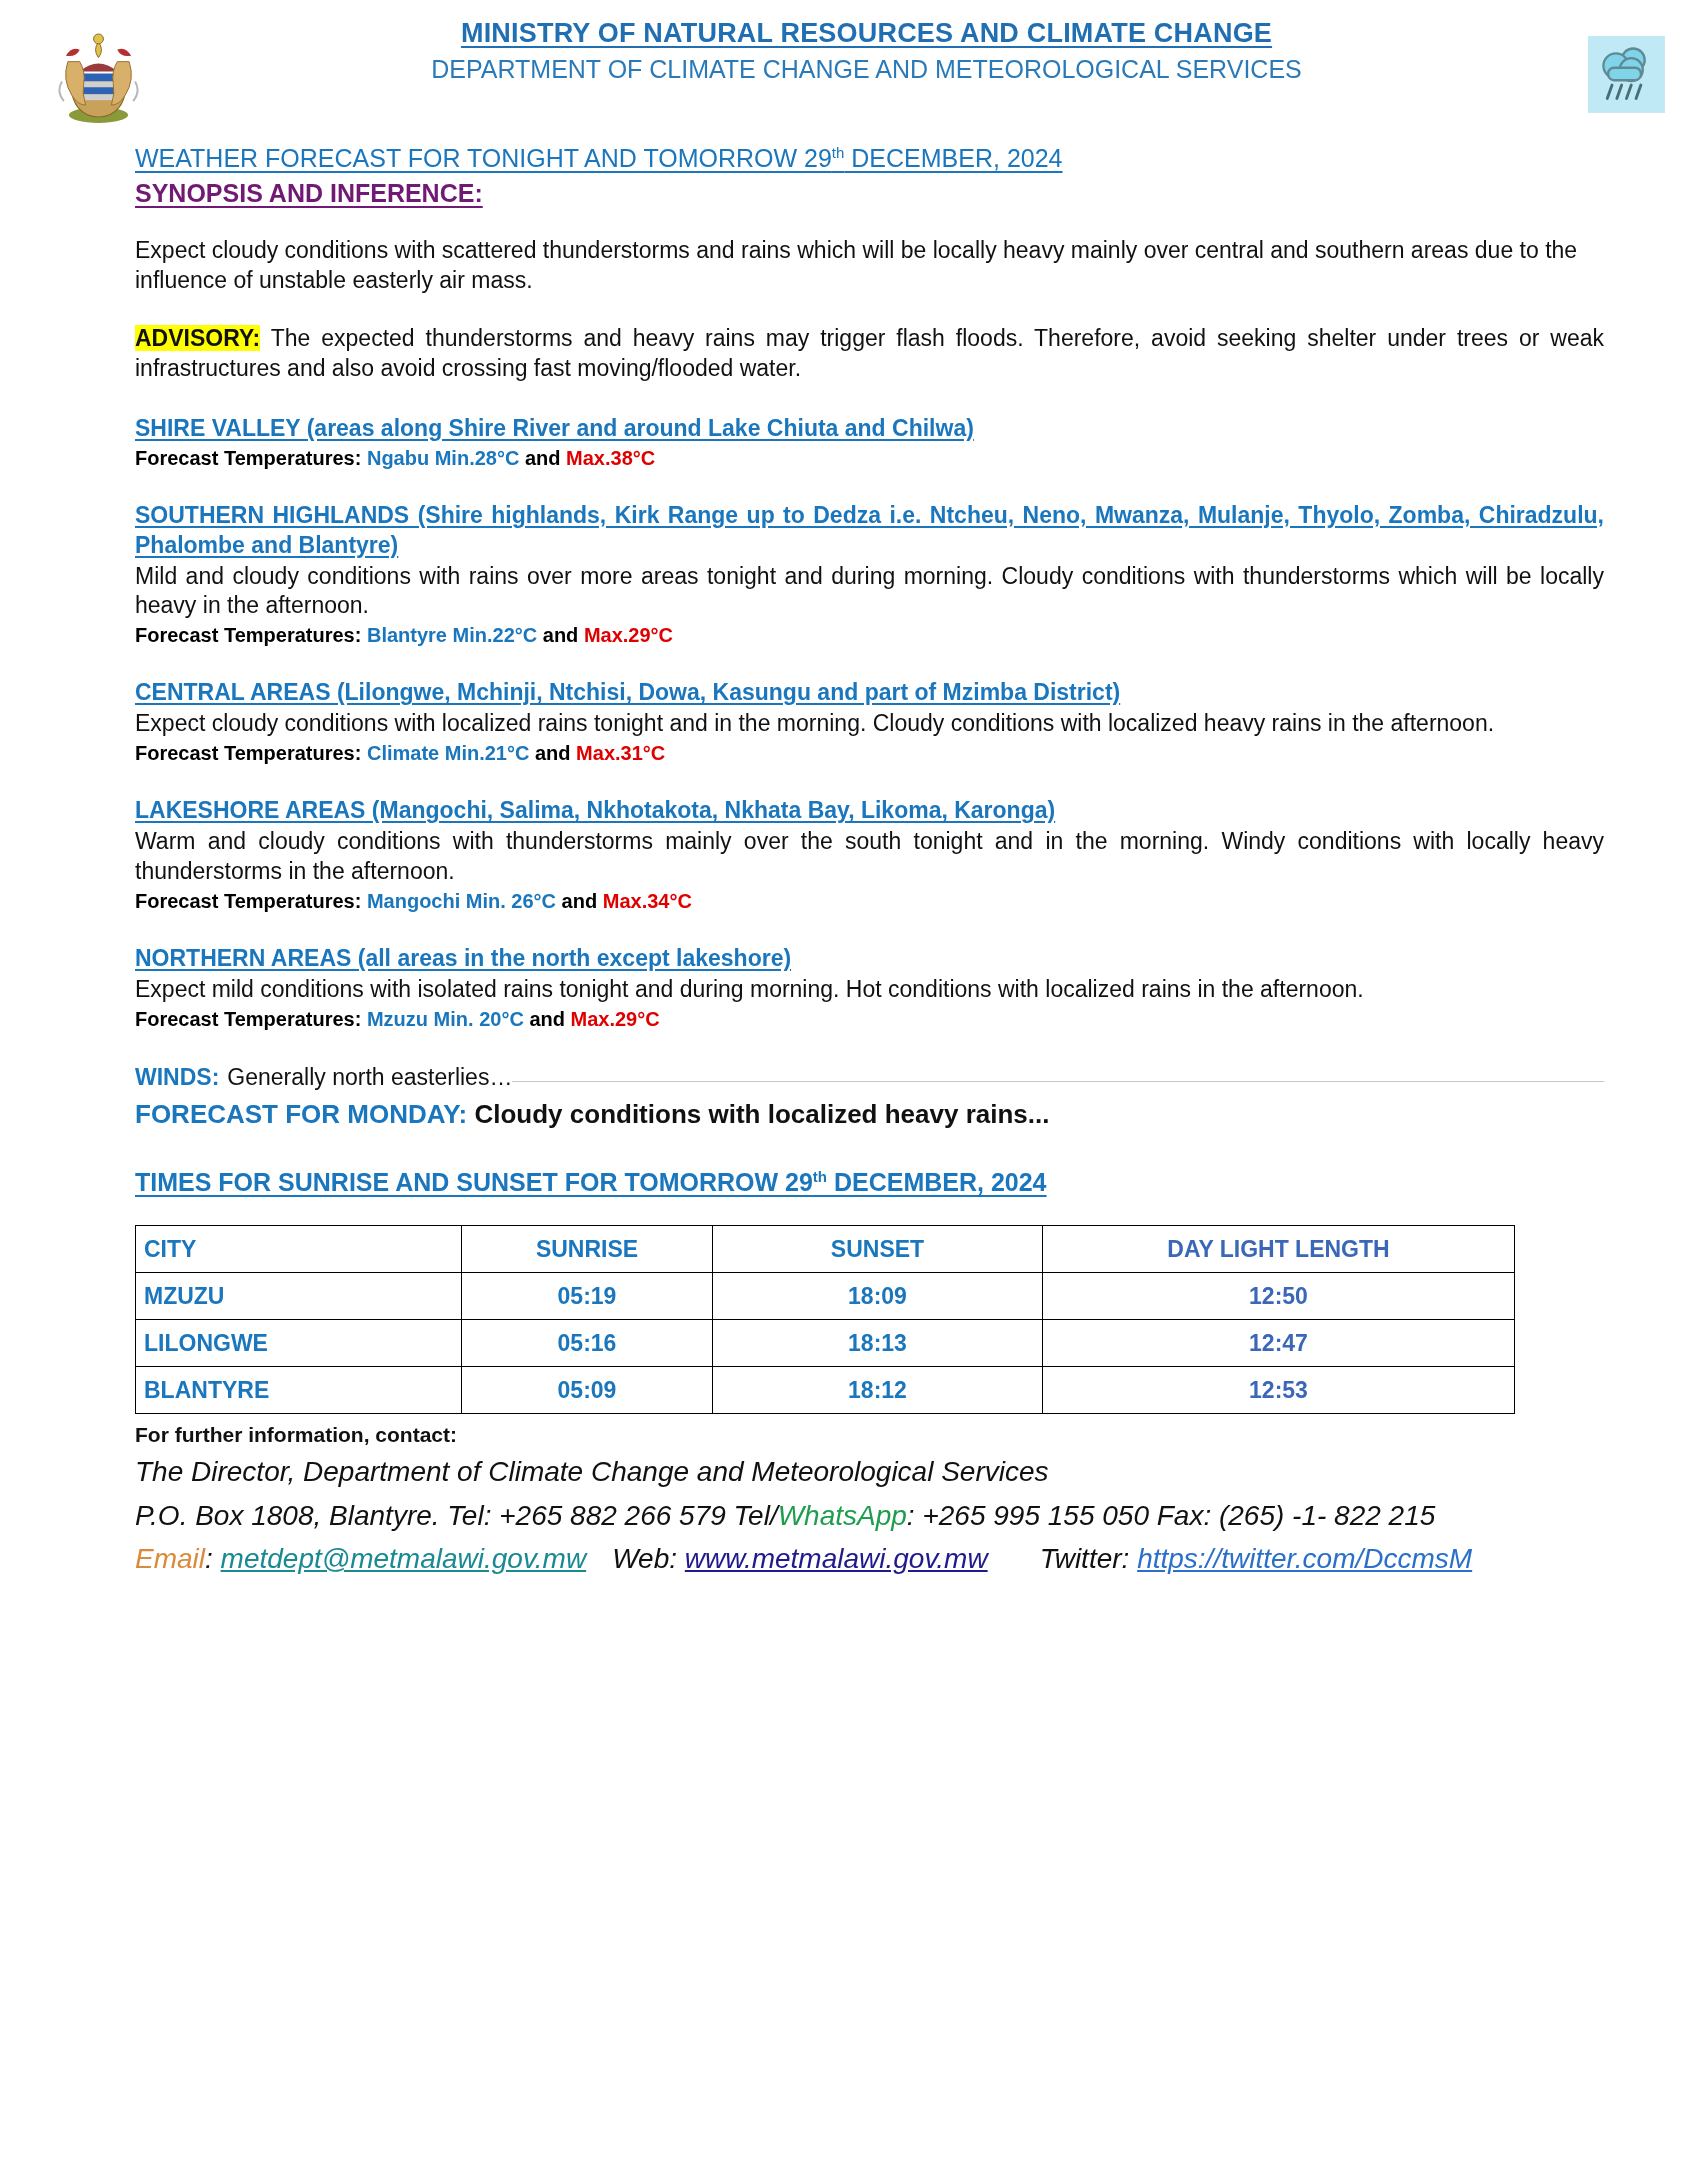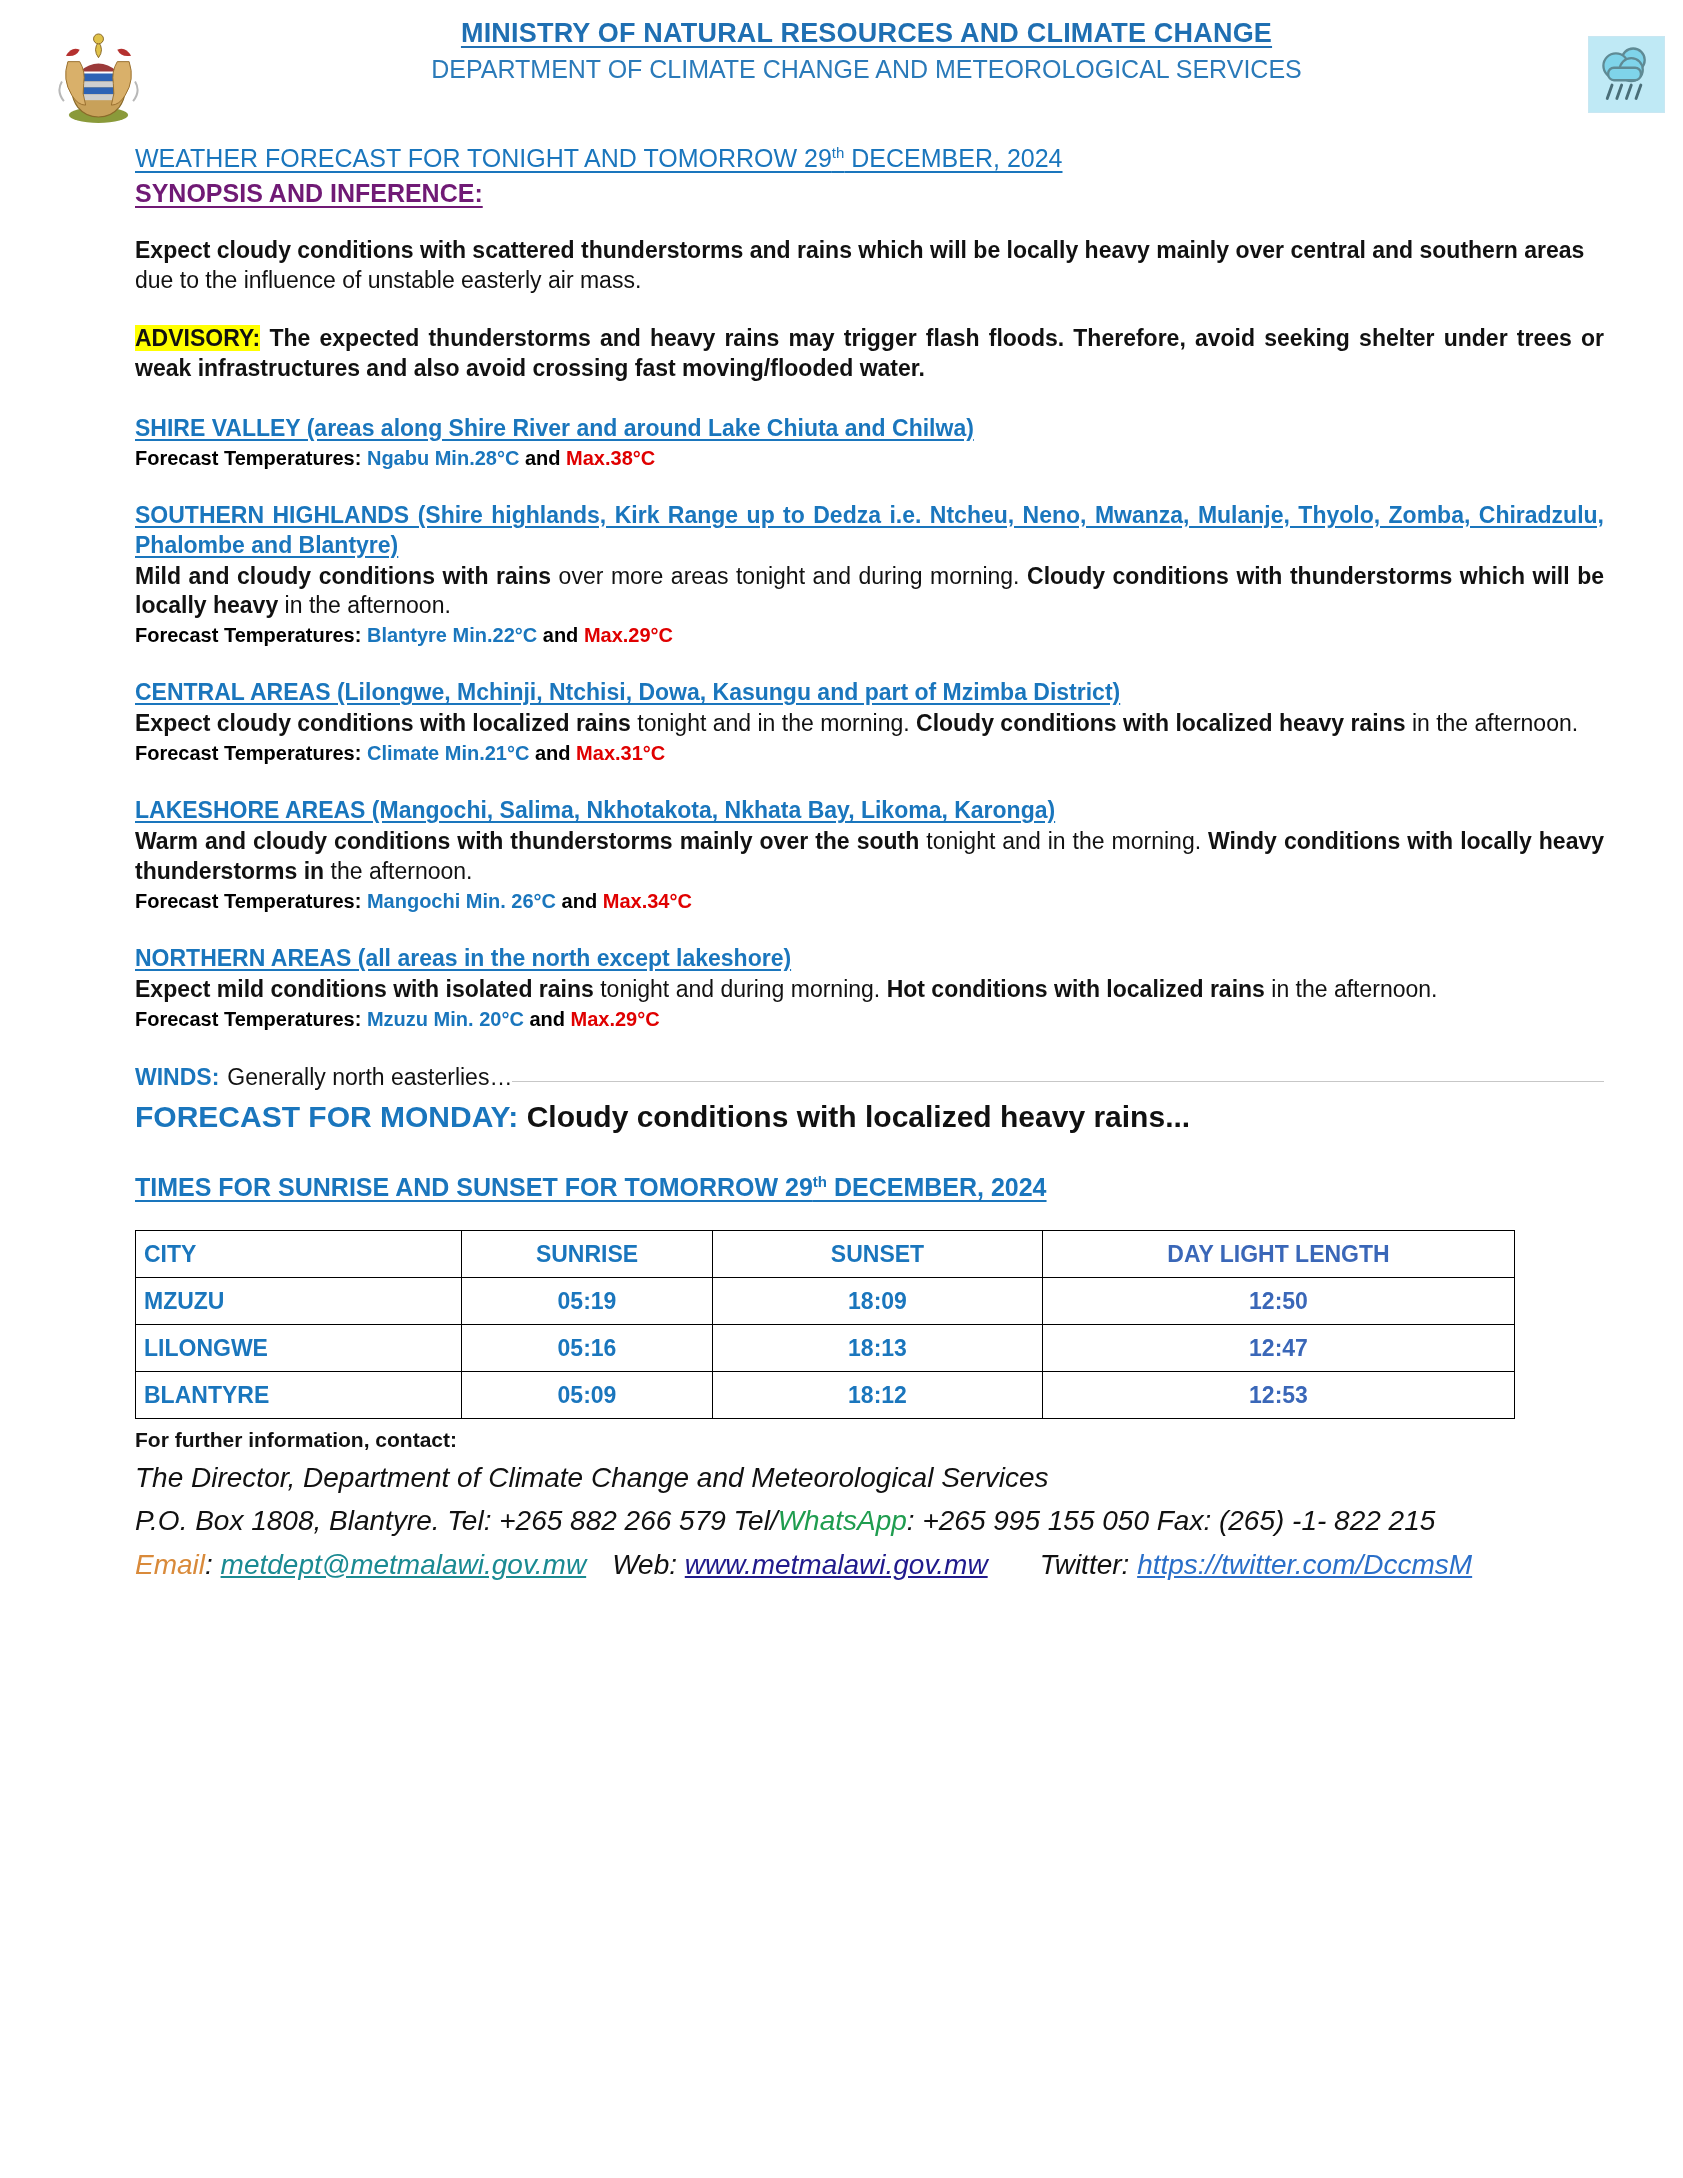--- a/index.html
+++ b/index.html
@@ -87,21 +87,21 @@
   }
 
   
   .para {
     font-size: 23px;
     line-height: 1.30;
     color: #111111;
     margin-top: 28px;
   }
   .para.justify { text-align: justify; }
-  .b { font-weight: bold; }
+  .b { font-weight: normal; }
   .n { font-weight: normal; }
   .hl {
     background: #ffff00;
     font-weight: bold;
   }
 
   
   .region { margin-top: 30px; }
   .region-head {
     font-size: 23px;
@@ -150,21 +150,21 @@
   }
   .winds-rule {
     flex: 1;
     height: 1px;
     background: #c7c7c7;
     margin-left: 0px;
     position: relative;
     top: 4px;
   }
   .monday-row {
-    font-size: 30px;
+    font-size: 26px;
     line-height: 1.35;
     margin-top: 4px;
   }
   .monday-label { color: #1a76bd; font-weight: bold; }
   .monday-value { color: #111111; font-weight: bold; }
 
   
   .table-title {
     font-size: 25px;
     font-weight: bold;

